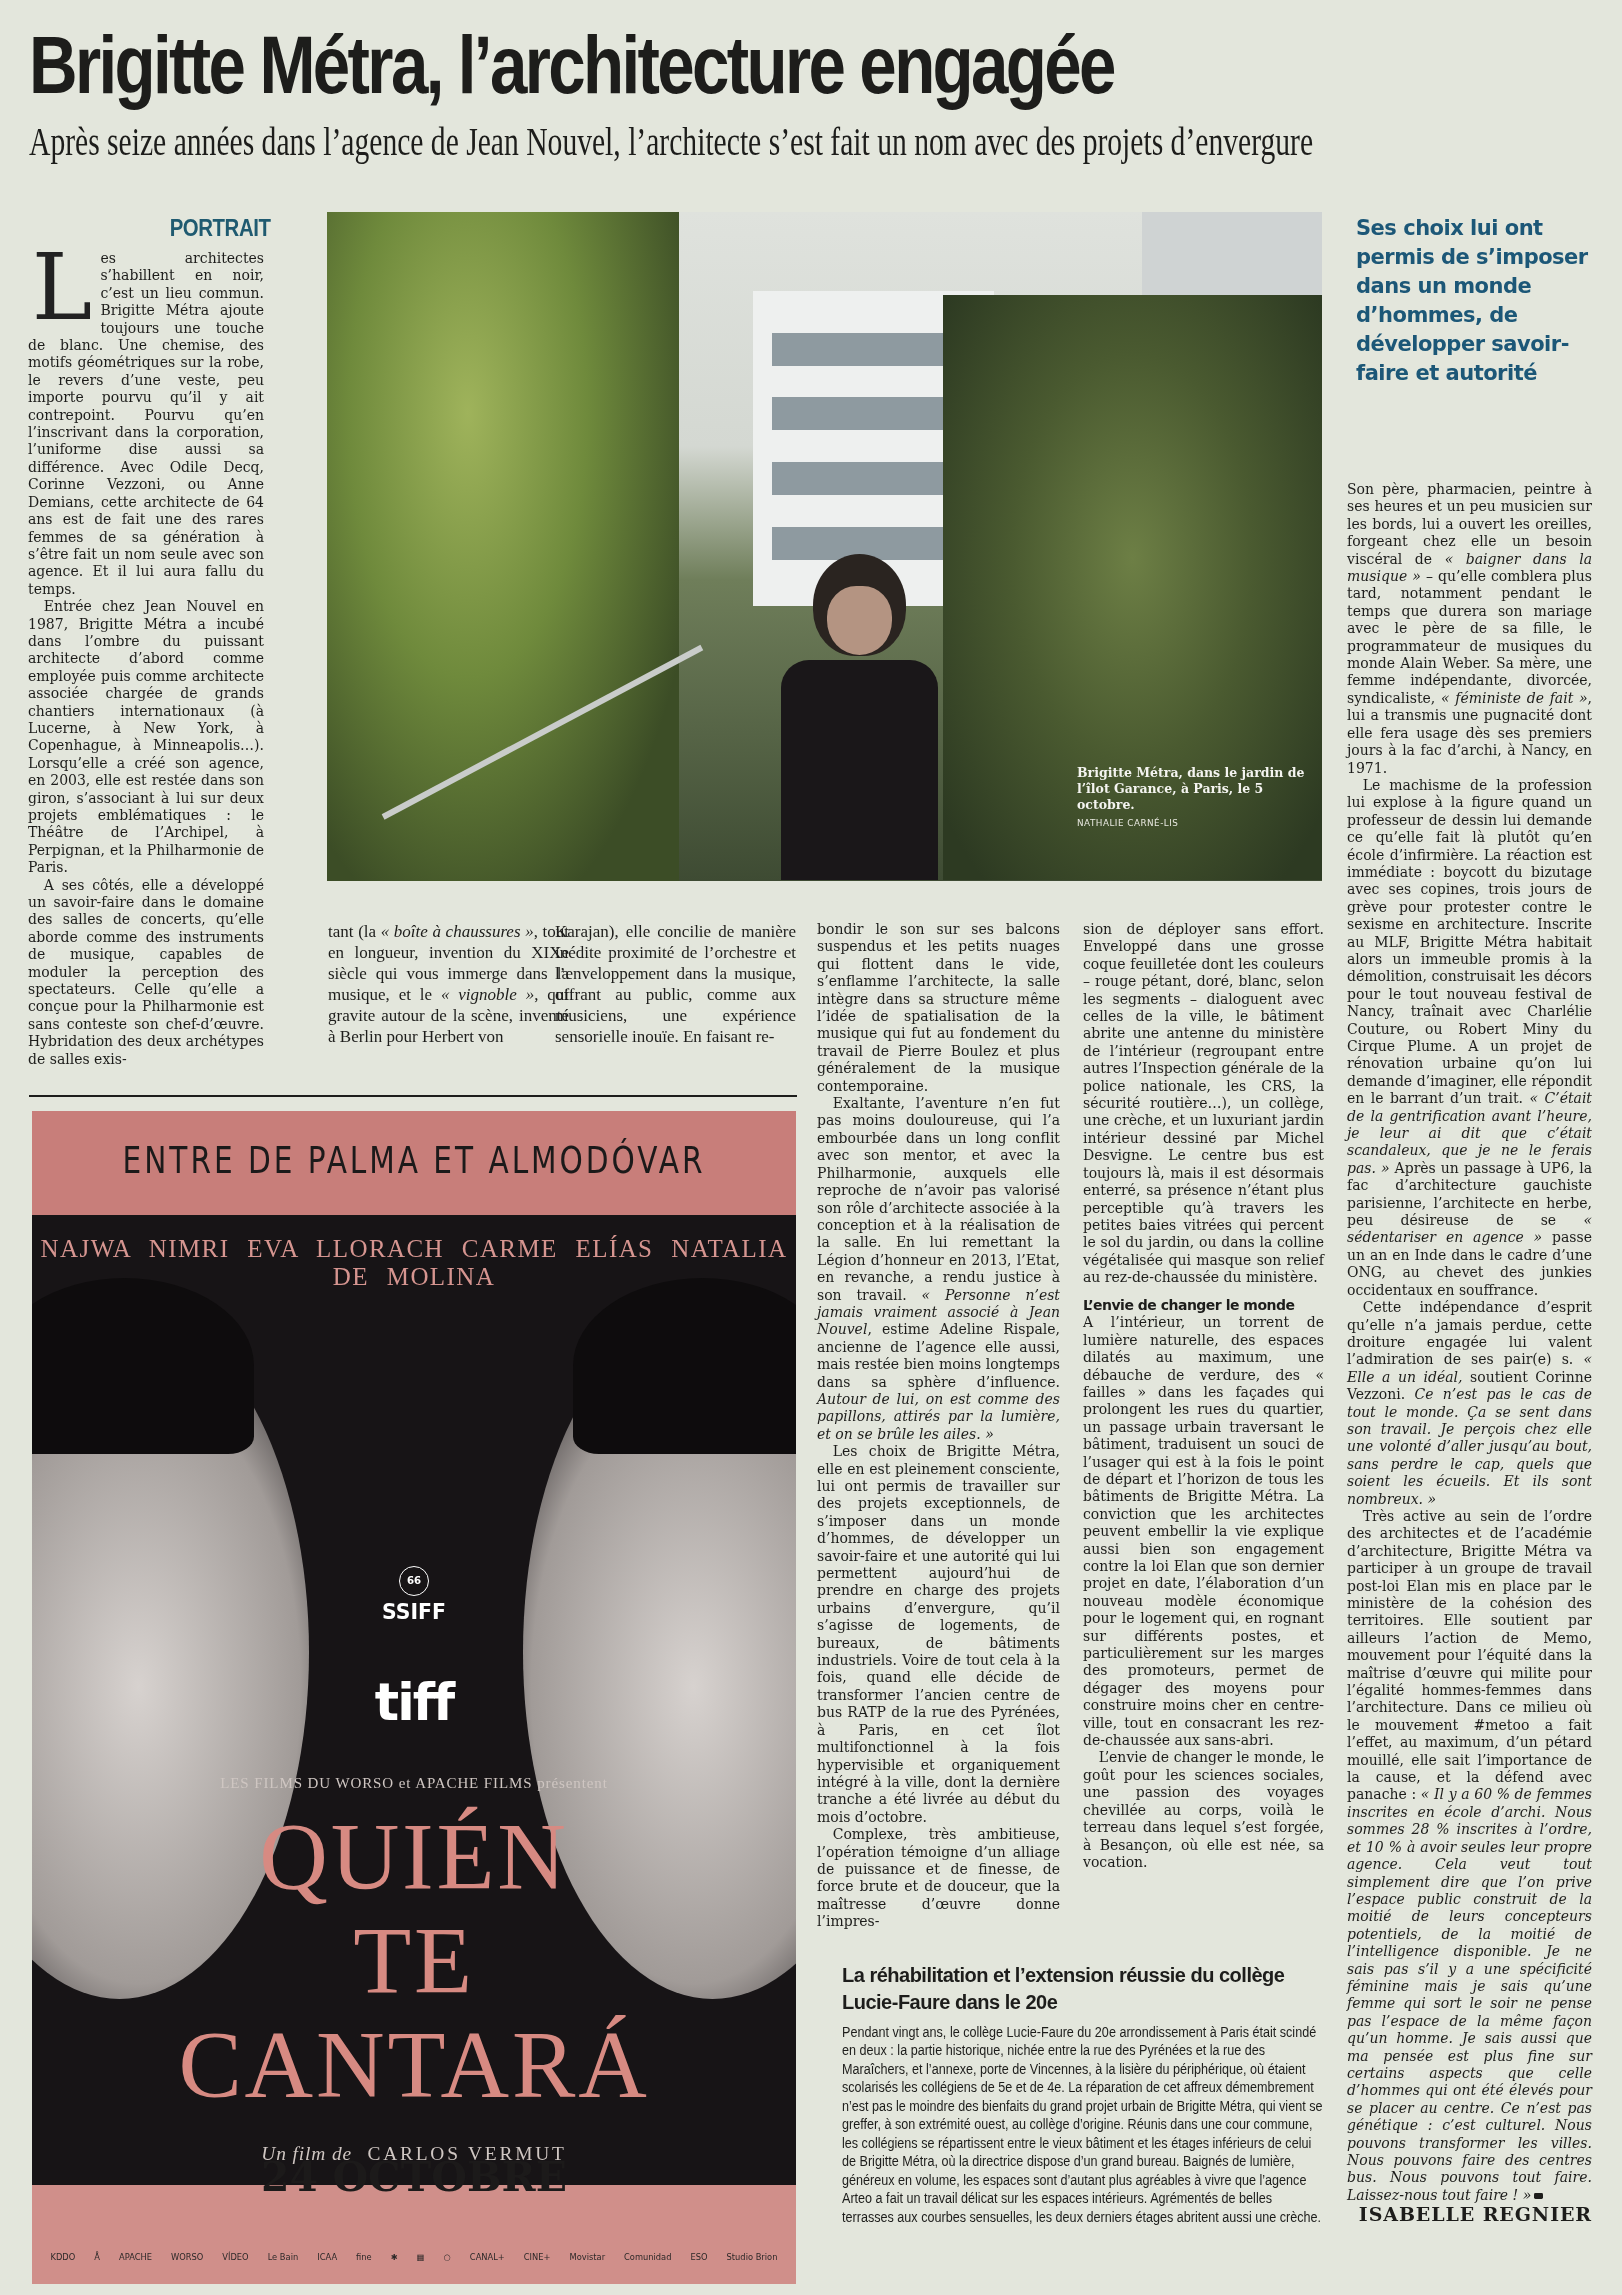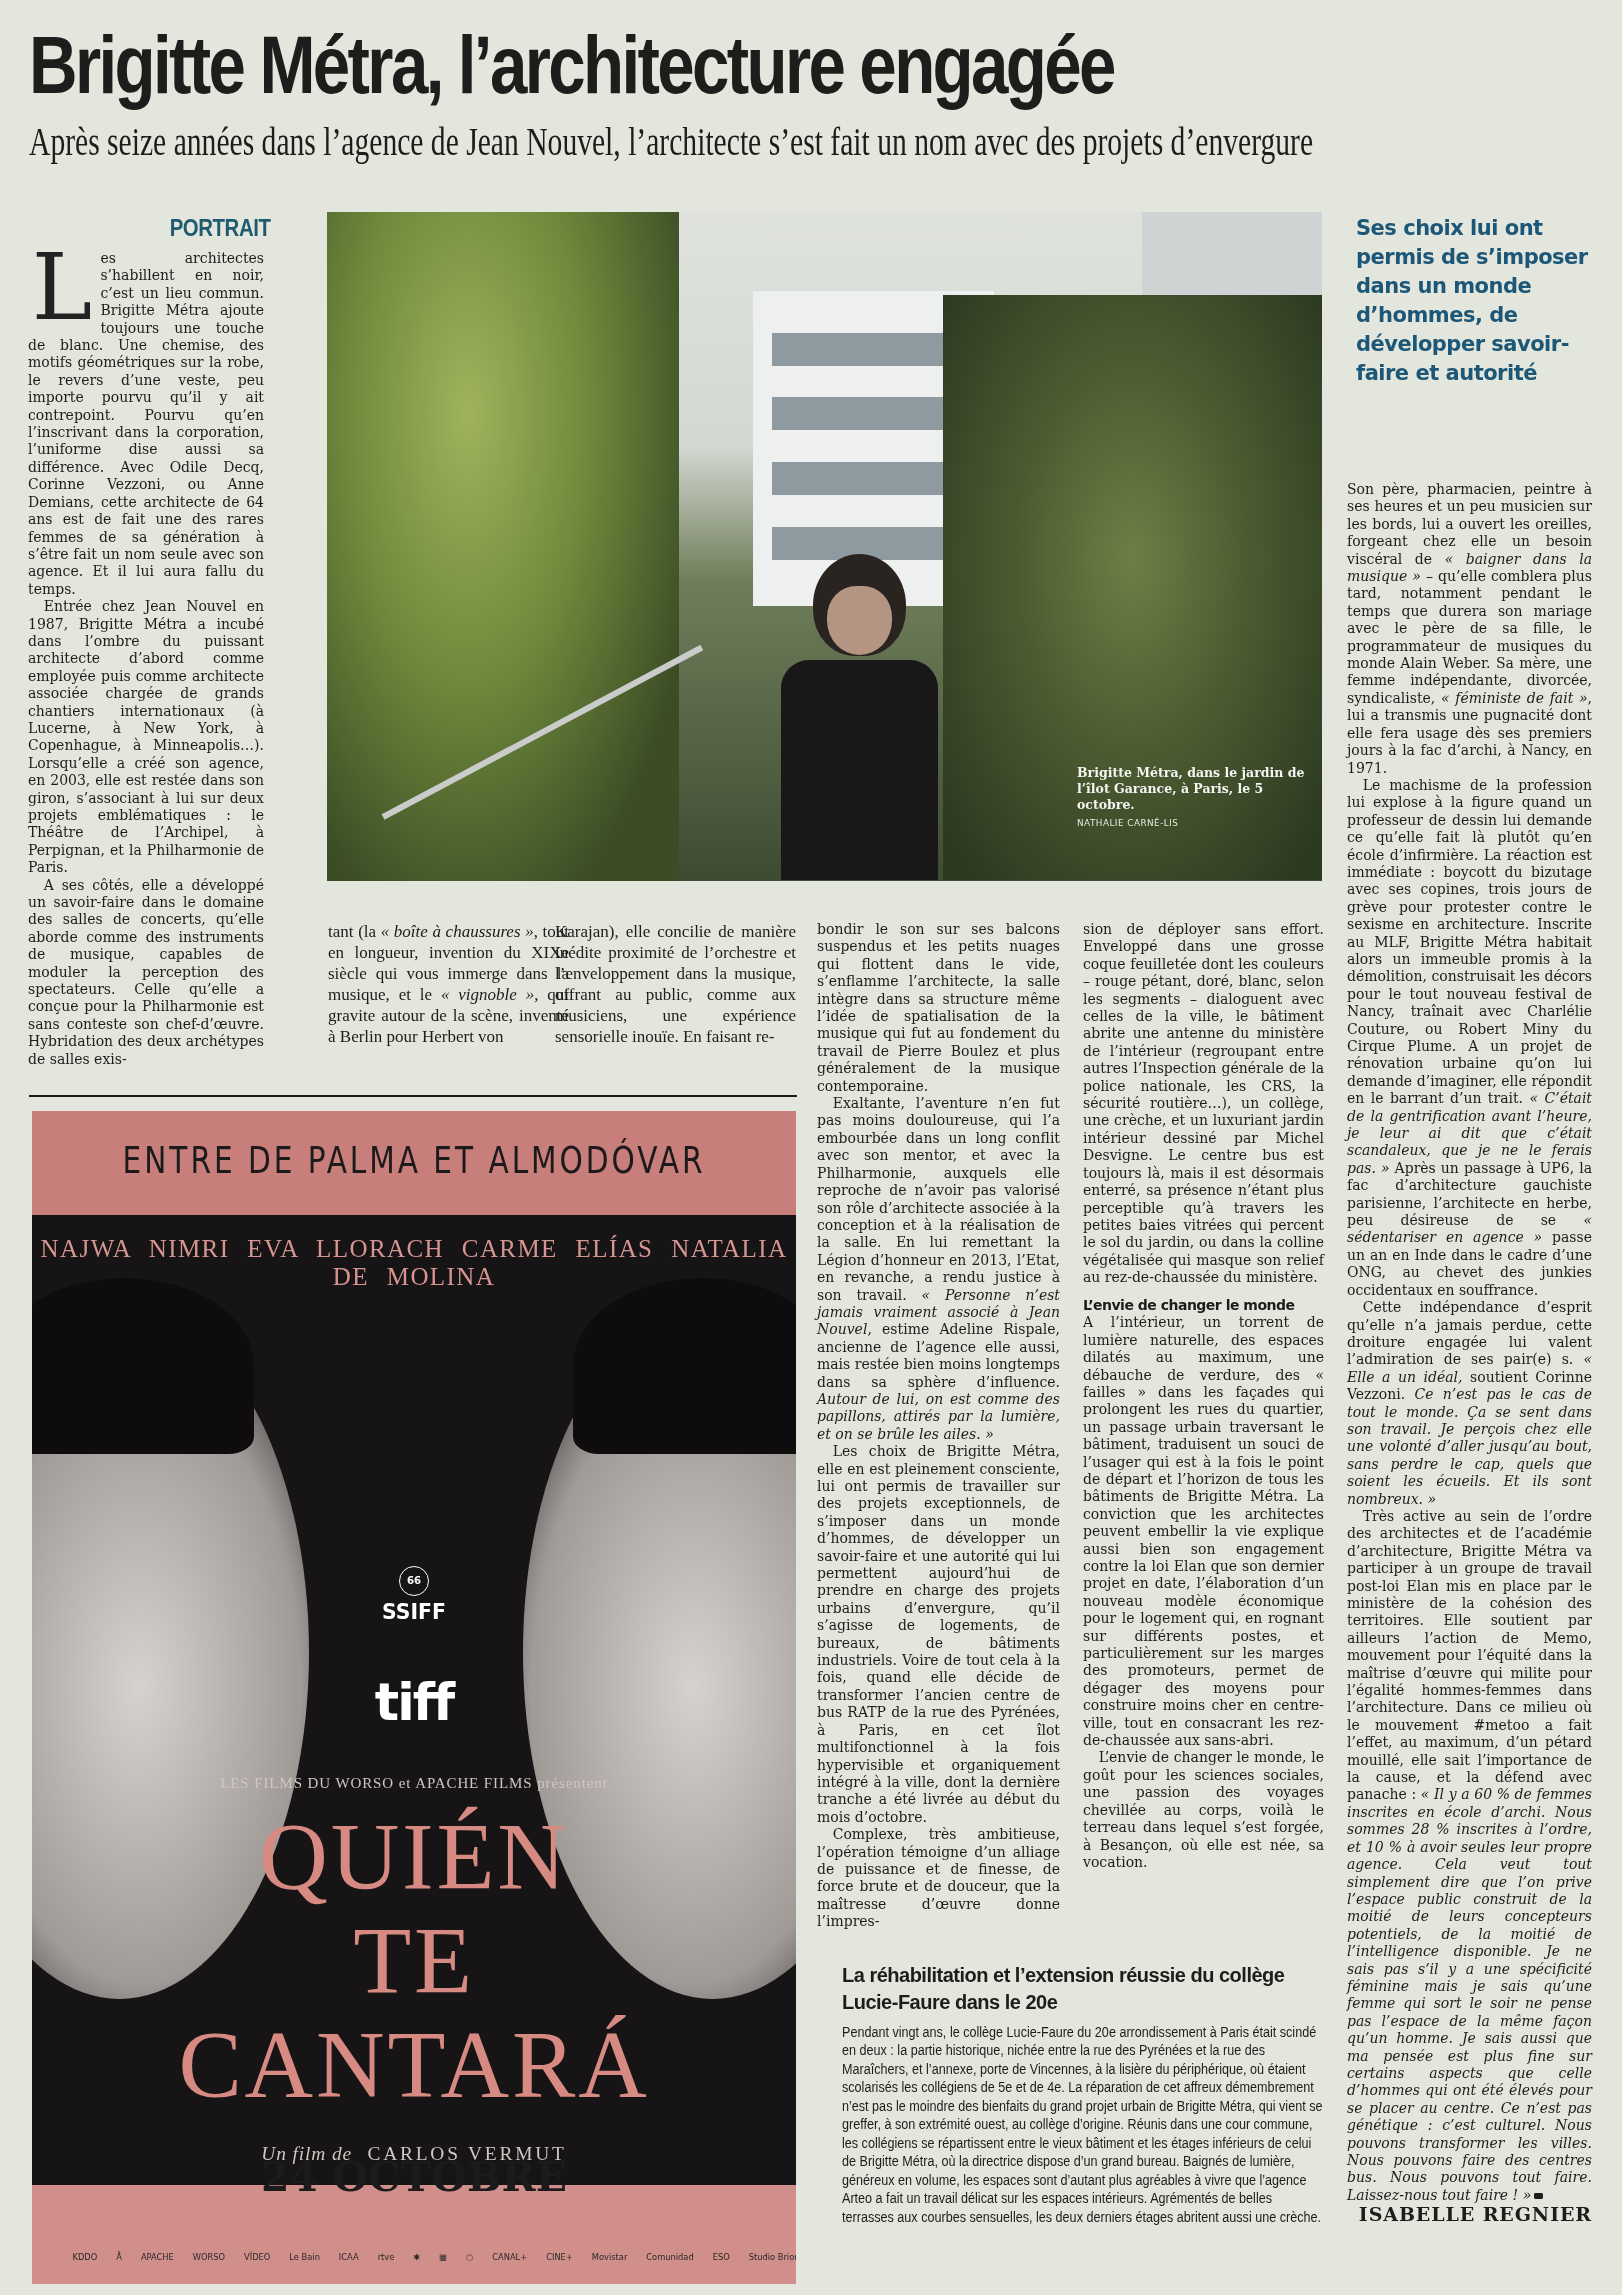--- a/index.html
+++ b/index.html
@@ -79,21 +79,21 @@
   .ad .fest1 { left:0; top:454px; width:764px; text-align:center; color:#fff; font-family:"DejaVu Sans", sans-serif; font-weight:bold; font-size:20.4px; }
   .ad .fest1 .ring { display:inline-block; width:28px; height:28px; border:1.4px solid #fff; border-radius:50%; font-size:10.2px; line-height:28px; margin-bottom:3.7px; }
   .ad .fest2 { left:0; top:562px; width:764px; text-align:center; color:#fff; font-family:"DejaVu Sans", sans-serif; font-weight:bold; font-size:51px; letter-spacing:-1.9px; }
   .ad .present { left:0; top:664px; width:764px; text-align:center; color:#cfc6c2; font-family:"Liberation Serif", serif; font-size:15px; letter-spacing:0.9px; }
   .ad .title { left:0; top:694px; width:764px; text-align:center; color:#d78a82; font-family:"Liberation Serif", serif;
     font-size:95px; line-height:104px; letter-spacing:2.8px; }
   .ad .director { left:0; top:1032px; width:764px; text-align:center; color:#cfc6c2; font-family:"Liberation Serif", serif; font-size:19.4px; letter-spacing:2.8px; }
   .ad .director i { letter-spacing:0.9px; }
   .ad .band-bot { left:0; top:1074px; width:764px; height:100px; background:#d08f8a; }
   .ad .date { left:0; top:1042px; width:764px; text-align:center; font-family:"DejaVu Serif", serif; font-weight:bold; font-size:41px; color:#1c1a1a; }
-  .ad .logos { left:18.5px; top:1141px; width:727px; display:flex; justify-content:space-between; font-family:"DejaVu Sans", sans-serif; font-size:8.3px; color:#2c2828;margin-left:22px; }
+  .ad .logos { left:18.5px; top:1141px; width:727px; display:flex; justify-content:space-between; font-family:"DejaVu Sans", sans-serif; font-size:8.3px; color:#2c2828; }
 
   
   .box-title { font-family:"Liberation Sans", sans-serif; font-weight:bold; font-size:20px; line-height:27px; letter-spacing:-0.5px; }
   .box-body { font-family:"Liberation Sans", sans-serif; font-size:14px; line-height:18.5px; transform:scaleX(0.9); transform-origin:left top; width:539px; }
 </style>
 </head>
 <body>
 
 <div class="abs headline">Brigitte Métra, l’architecture engagée</div>
 <div class="abs standfirst">Après seize années dans l’agence de Jean Nouvel, l’architecte s’est fait un nom avec des projets d’envergure</div>
@@ -193,21 +193,21 @@
   <div class="abs band-bot"></div>
   <div class="abs date">24 OCTOBRE</div>
   <div class="abs logos">
     <span>KDDO</span>
     <span>Å</span>
     <span>APACHE</span>
     <span>WORSO</span>
     <span>VÍDEO</span>
     <span>Le Bain</span>
     <span>ICAA</span>
-    <span>rtve</span>
+    <span>fine</span>
     <span>✱</span>
     <span>▦</span>
     <span>○</span>
     <span>CANAL+</span>
     <span>CINE+</span>
     <span>Movistar</span>
     <span>Comunidad</span>
     <span>ESO</span>
     <span>Studio Brion</span>
   </div>

